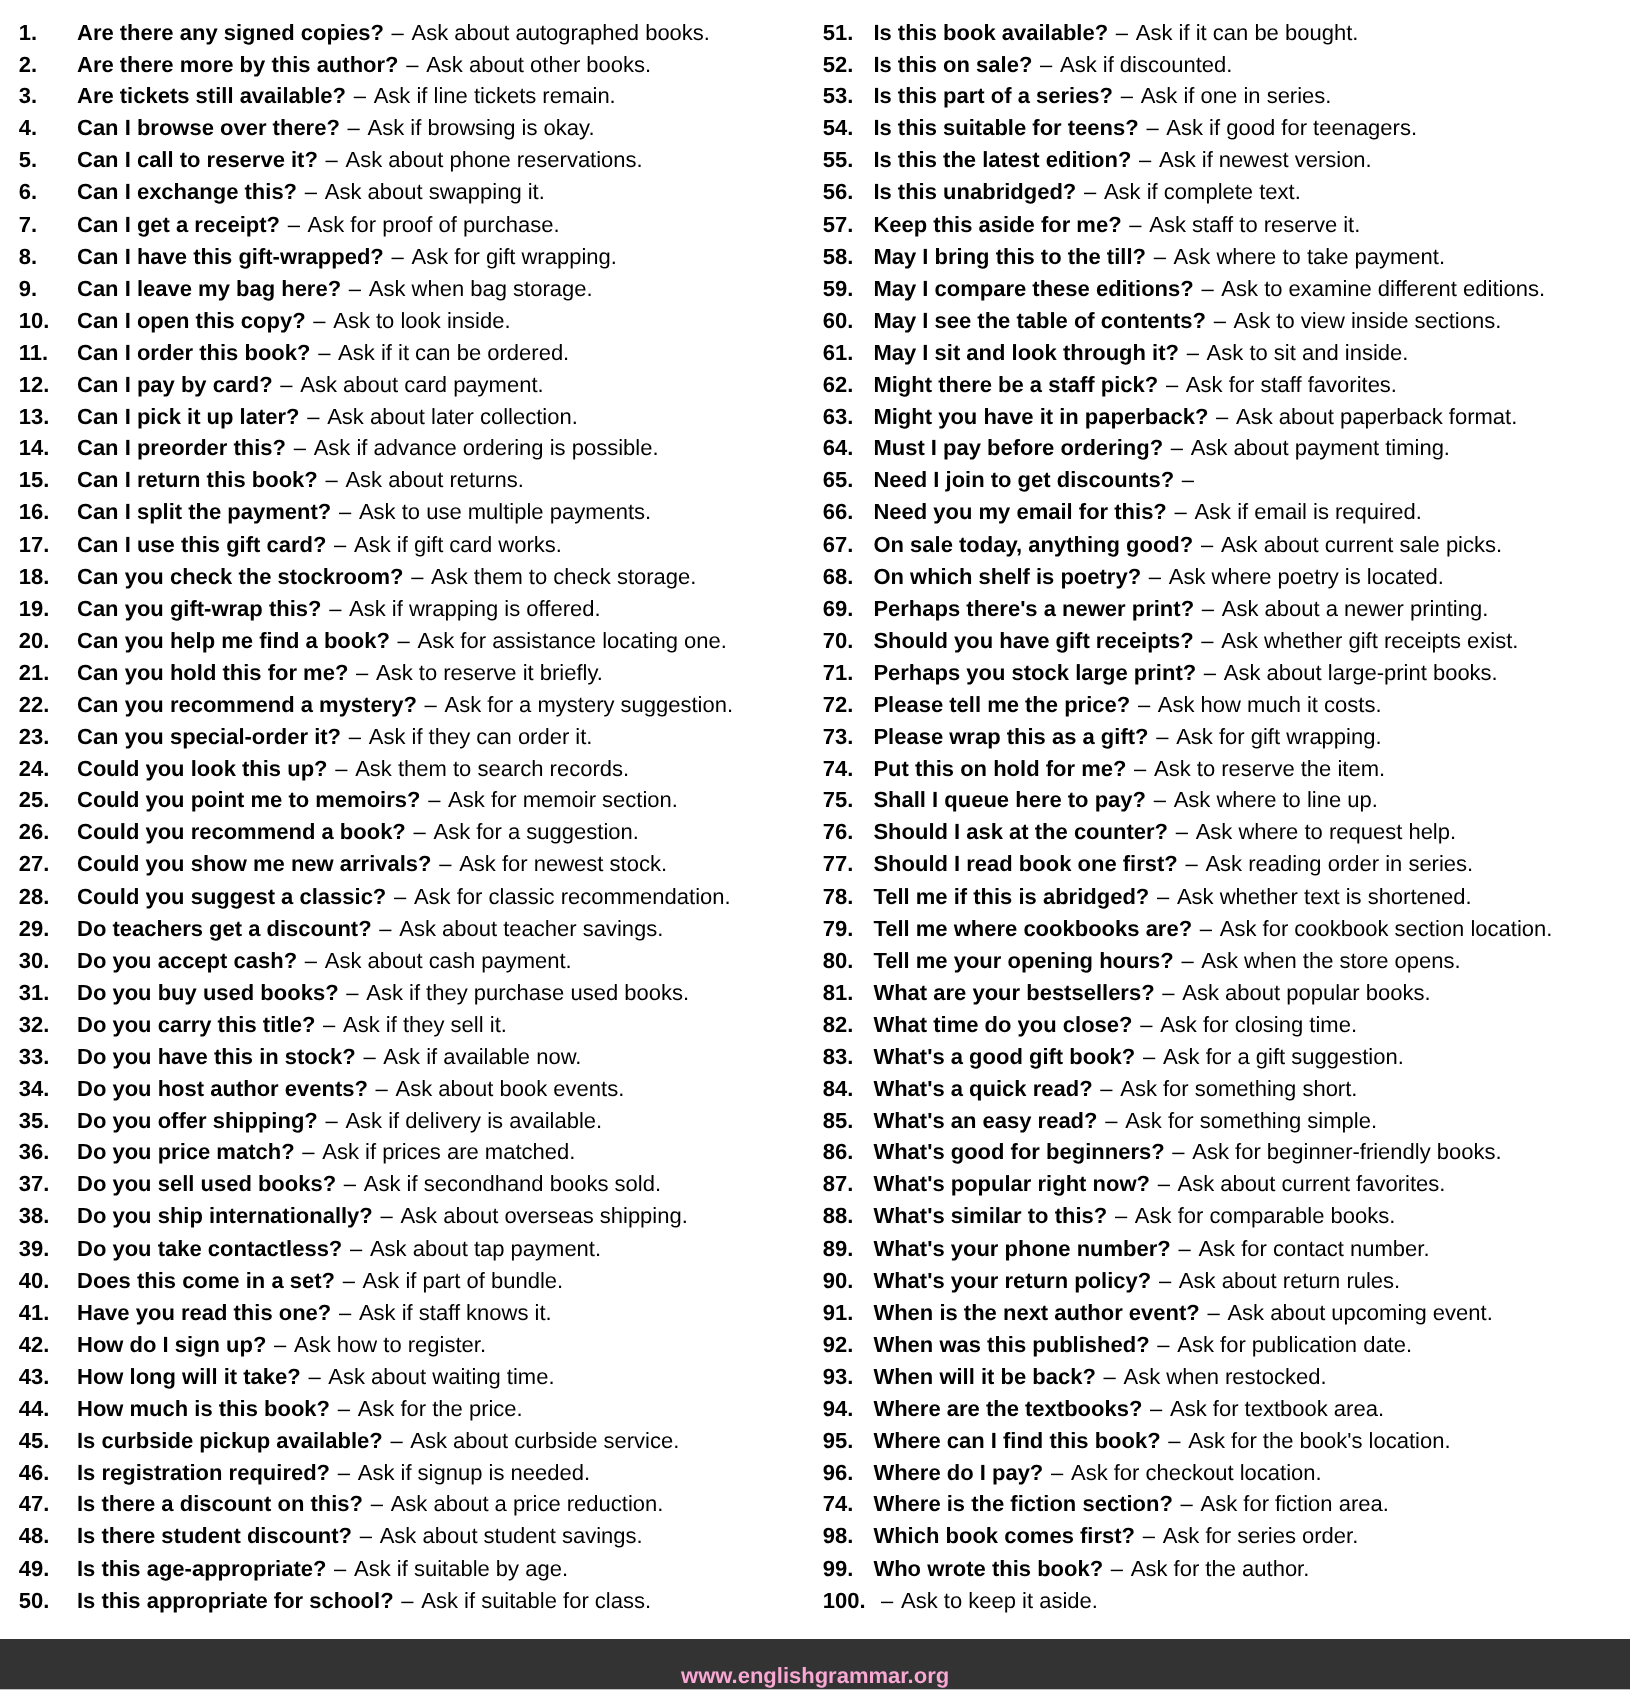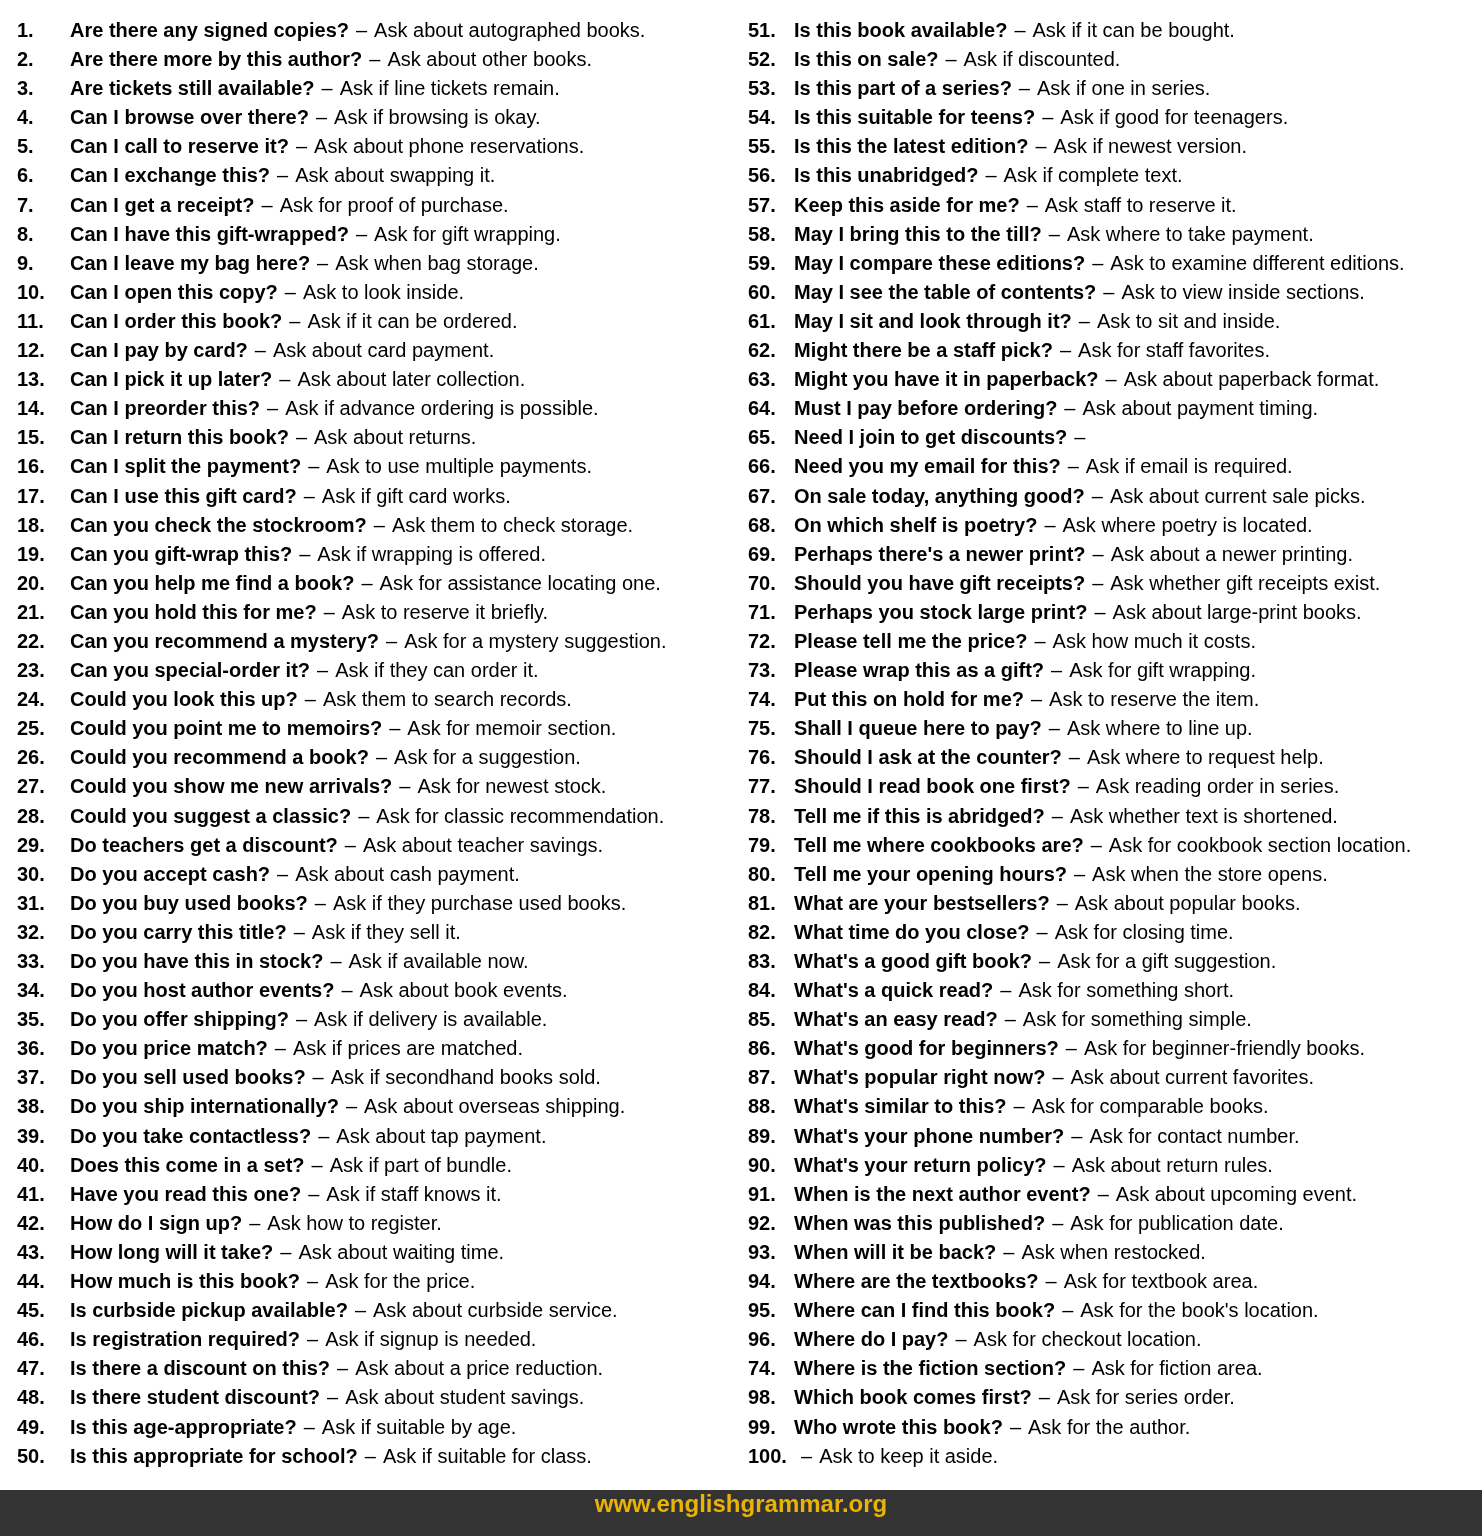--- a/index.html
+++ b/index.html
@@ -43,26 +43,26 @@
   .q { font-weight: bold; }
   .sep { margin: 0 7px; }
   .d { font-weight: normal; }
   .footer {
     position: absolute;
     left: 0;
     top: 1490px;
     width: 100%;
     height: 46px;
     background: #333333;
-    color: #eab308;
+    color: #f9a8d4;
     display: flex;
-    align-items: flex-start;
+    align-items: flex-end;
     justify-content: center;
     font-weight: bold;
-    font-size: 24px;
+    font-size: 20px;
   }
 </style>
 </head>
 <body>
 
 <div class="content">
   <div class="col col-left" id="col-left">
       <div class="row">
         <span class="num">1.</span>
         <span class="q">Are there any signed copies?</span>

